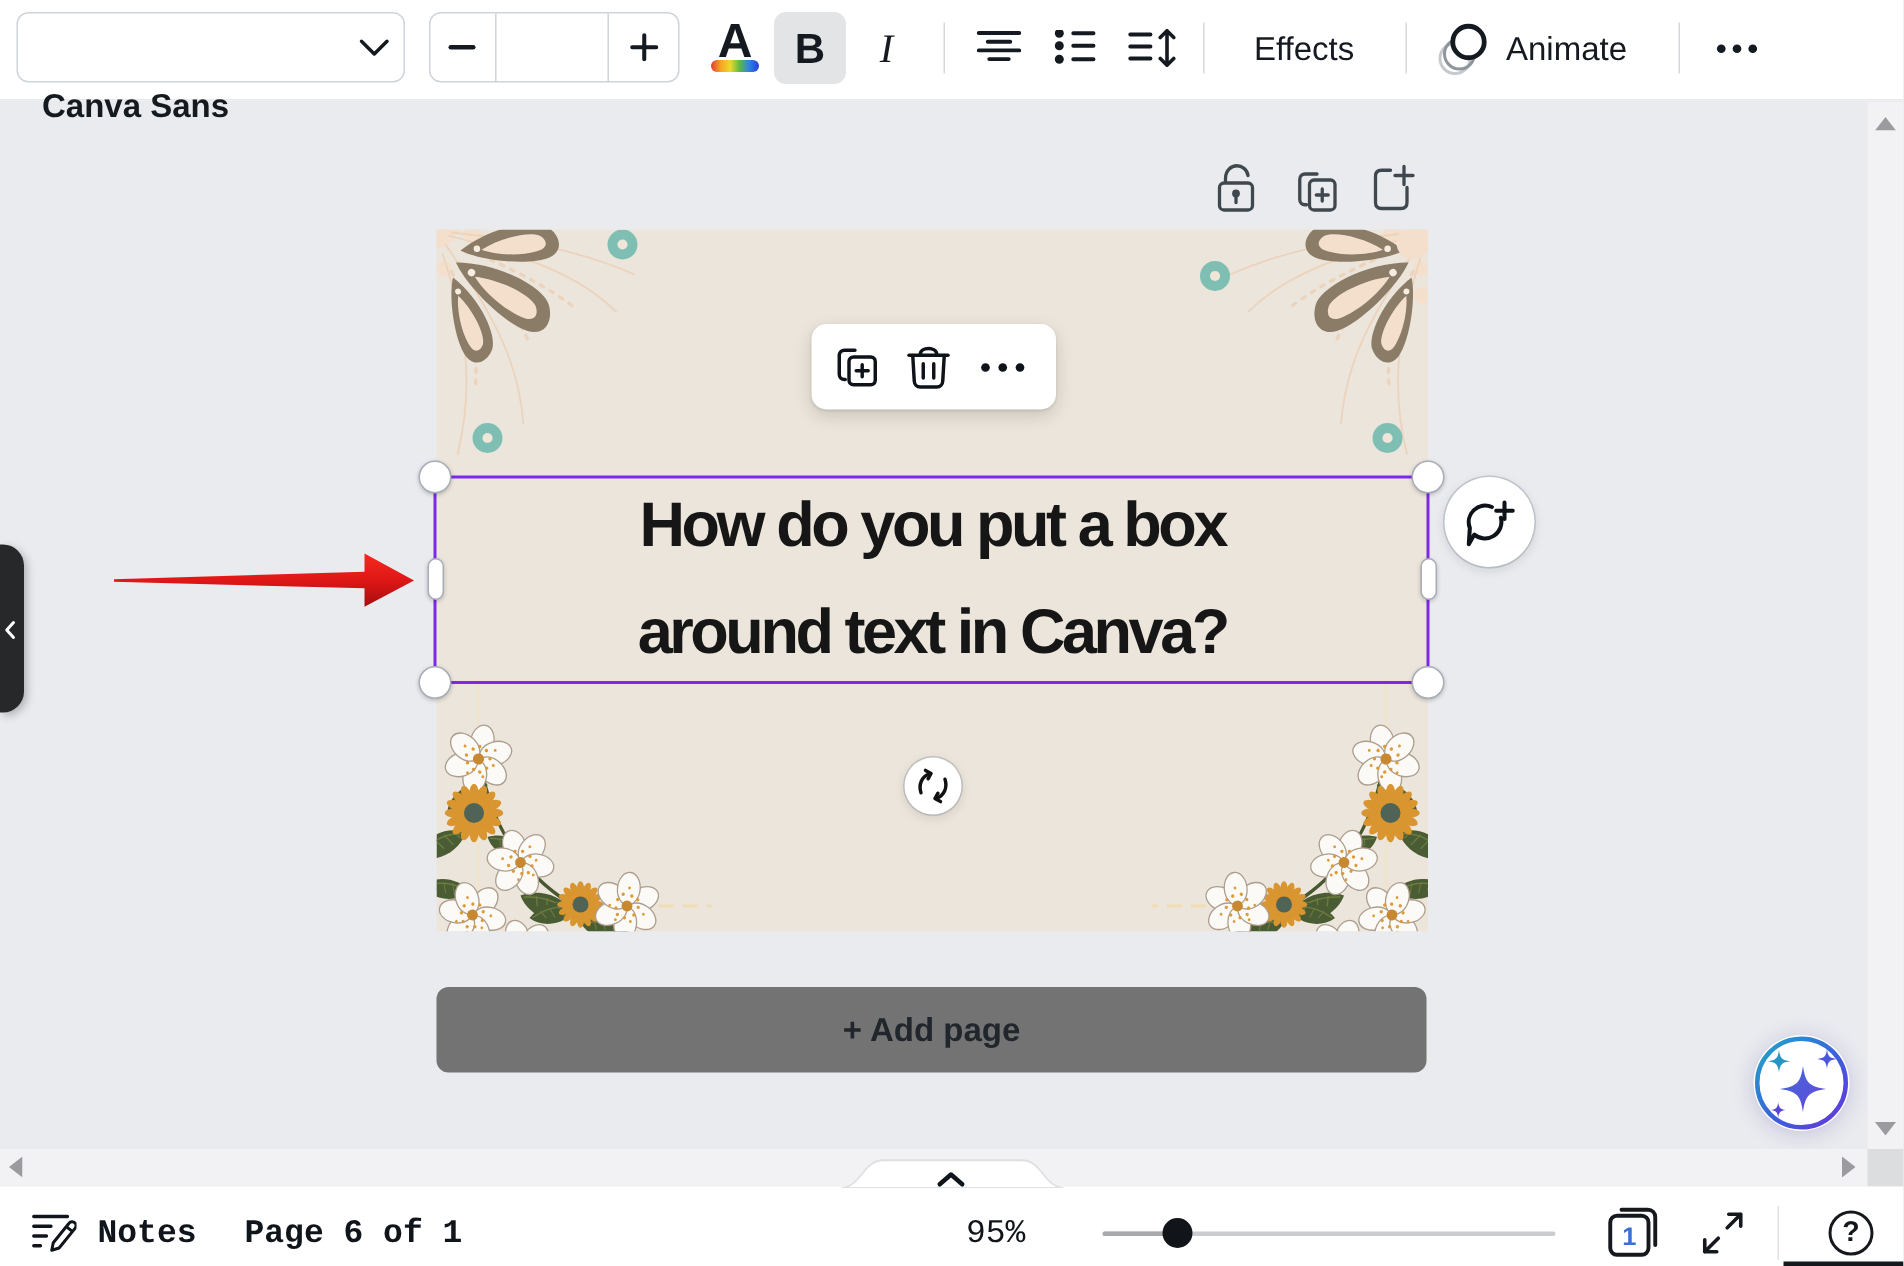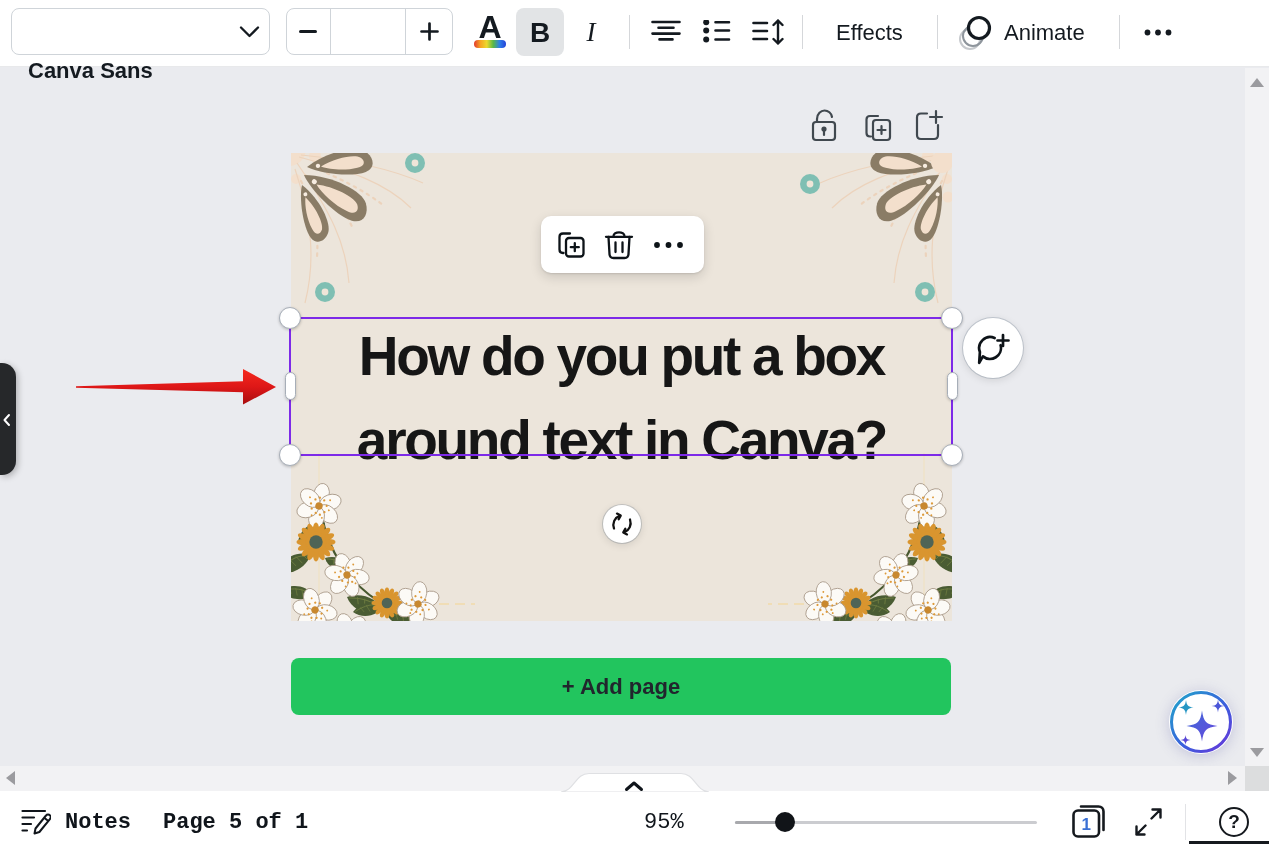--- a/index.html
+++ b/index.html
@@ -11,40 +11,40 @@
   
   #toolbar { position:absolute; left:0; top:0; width:1269px; height:67px;
     background:#ffffff; border-bottom:1px solid #e8e9eb; z-index:30; }
   .tbbox { position:absolute; border:1px solid #cfd4d9; border-radius:8px; background:#fff; }
   .sep { position:absolute; width:1px; background:#d5d7da; top:15px; height:34px; }
 
   
   #page { position:absolute; left:291px; top:153px; width:661px; height:468px;
     background:#ece5db; overflow:hidden; z-index:1; }
   #bigtext { position:absolute; left:291px; top:314px; width:661px; z-index:5;
-    font-weight:bold; font-size:55px; line-height:84px; color:#161616;
+    font-weight:bold; font-size:42px; line-height:71px; color:#161616;
     text-align:center; letter-spacing:-2.3px; }
 
   #selbox { position:absolute; left:289px; top:317px; width:664px; height:139px;
     border:2px solid #7d2ae8; z-index:8; }
   .handle { position:absolute; background:#fff; border:1px solid #a7aeb8;
     box-shadow:0 1px 3px rgba(0,0,0,.22); z-index:9; }
   .hcorner { width:22px; height:22px; border-radius:50%; }
   .hside { width:11px; height:28px; border-radius:6px; }
 
   #minibar { position:absolute; left:541px; top:216px; width:163px; height:57px;
     background:#fff; border-radius:10px; box-shadow:0 1px 2px rgba(0,0,0,.1), 0 4px 12px rgba(0,0,0,.14); z-index:10;
     display:flex; align-items:center; justify-content:center; gap:19px; }
 
   .circbtn { position:absolute; background:#fff; border-radius:50%;
     box-shadow:0 0 0 1px rgba(64,87,109,.22), 0 2px 8px rgba(0,0,0,.12); z-index:10;
     display:flex; align-items:center; justify-content:center; }
 
   #addpage { position:absolute; left:291px; top:658px; width:660px; height:57px;
-    background:#22c55e; border-radius:8px; color:#21262d; font-weight:bold;
+    background:#737373; border-radius:8px; color:#21262d; font-weight:bold;
     font-size:22px; text-align:center; line-height:57px; z-index:2; }
 
   
   #vscroll { position:absolute; left:1245px; top:68px; width:24px; height:698px; background:#f2f2f4; z-index:25; }
   #hscroll { position:absolute; left:0; top:766px; width:1245px; height:25px; background:#f2f2f4; z-index:25; }
   #scorner { position:absolute; left:1245px; top:766px; width:24px; height:25px; background:#dcddde; z-index:25; }
 
   
   #bottombar { position:absolute; left:0; top:791px; width:1269px; height:53px;
     background:#fff; z-index:28; }
@@ -359,21 +359,21 @@
     </svg>
 
   <svg class="abs" style="left:561px; top:772px; z-index:29;" width="148" height="20" viewBox="0 0 148 20">
     <path d="M0 20 C 14 18.5, 14 1.5, 28 1.5 L 120 1.5 C 134 1.5, 134 18.5, 148 20 Z" fill="#ffffff" stroke="#dfe0e3" stroke-width="1.2"></path>
   </svg>
   <svg class="abs" style="left:624px; top:781px; z-index:30;" width="20" height="11" viewBox="0 0 20 11">
       <path d="M2.5 8.5 L10 2 L17.5 8.5" fill="none" stroke="#10151b" stroke-width="3" stroke-linecap="round" stroke-linejoin="round"></path>
     </svg>
   <div id="bottombar"></div>
   <div class="bbtext" style="left:65px;">Notes</div>
-  <div class="bbtext" style="left:163px;">Page 5 of 1</div>
+  <div class="bbtext" style="left:163px;">Page 6 of 1</div>
   <div class="bbtext" style="left:644px; font-weight:normal;">95%</div>
 
   <svg class="abs" style="left:21px; top:809px; z-index:29;" width="30" height="26" viewBox="0 0 30 26">
     <g fill="none" stroke="#10151b" stroke-width="2.2" stroke-linecap="round">
       <path d="M1.5 2 H24 M1.5 8.5 H13 M1.5 15 H10 M1.5 21.5 H6"></path>
     </g>
     <g fill="none" stroke="#10151b" stroke-width="2" stroke-linejoin="round">
       <path d="M13.5 24.5 L14.5 19.5 L25 6.5 C 26 5.2, 28 5.2, 29 6.3 C 30 7.4, 29.8 9, 28.9 10.1 L18.4 23 L13.5 24.5 Z" fill="#fff"></path>
       <path d="M23.2 8.7 L27 11.8"></path>
     </g>

